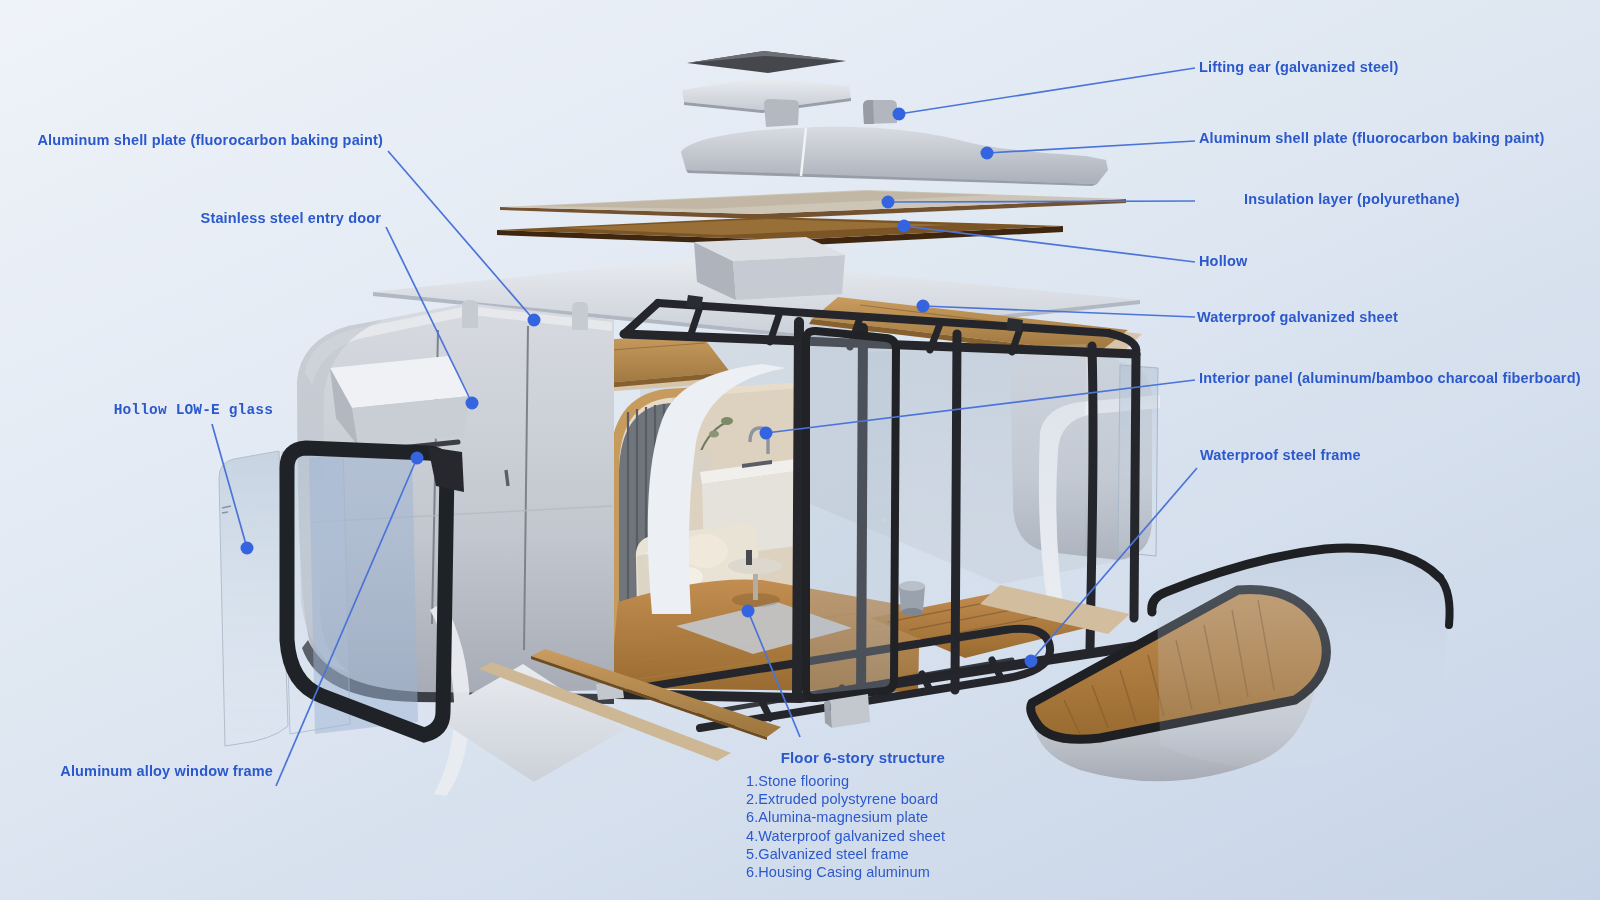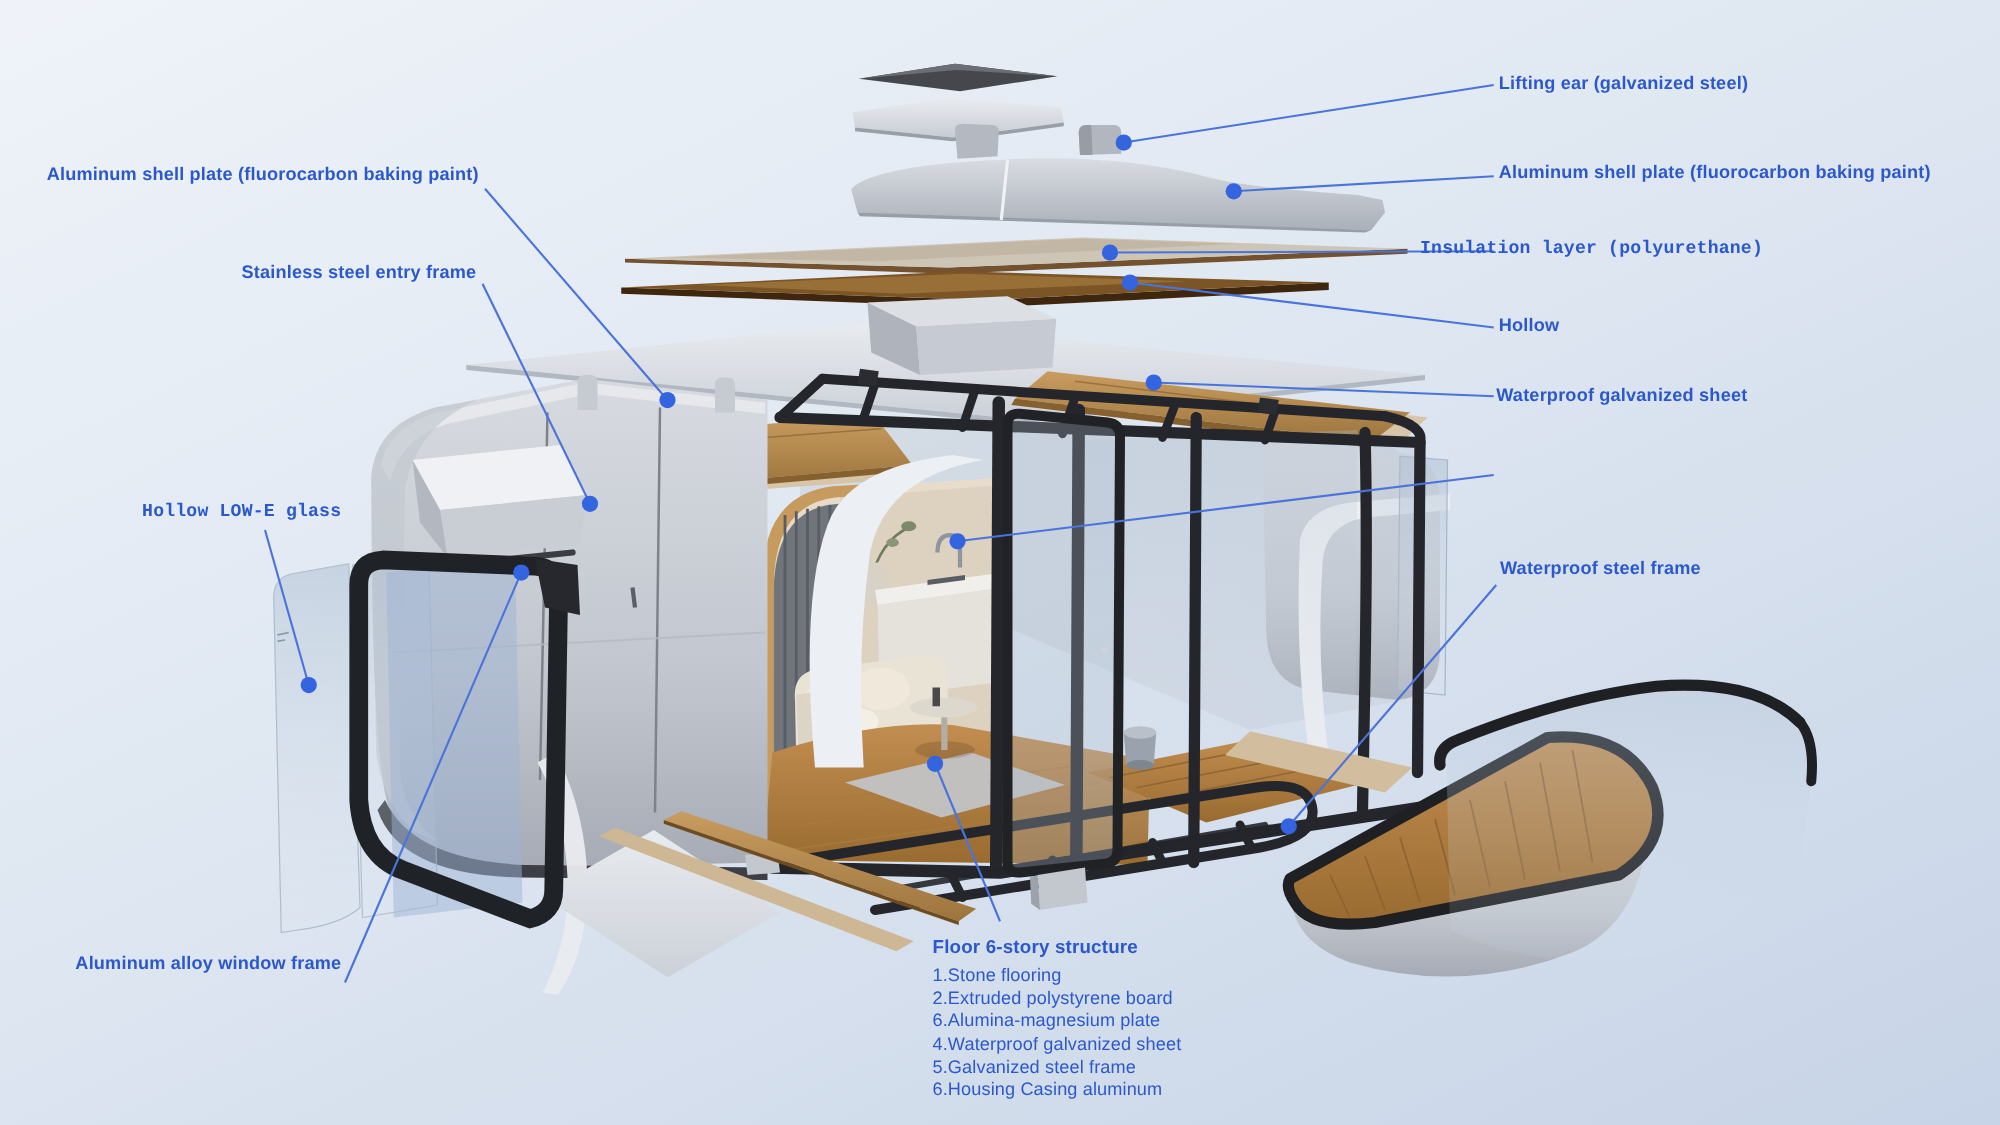--- a/index.html
+++ b/index.html
@@ -14,31 +14,31 @@
   }
   .scene-svg{ position:absolute; left:0; top:0; width:1600px; height:900px; }
   .lbl{
     position:absolute; white-space:nowrap; color:var(--label-text);
     font-size:14.5px; font-weight:bold; letter-spacing:.15px; line-height:16px;
   }
   .ld{ stroke:var(--leader-line); stroke-width:1.7; fill:none; }
   .dot{ fill:var(--callout-dot); }
   #cl-lifting   { left:1199px; top:59px;  }
   #cl-shell-r   { left:1199px; top:130px; }
-  #cl-insulation{ left:1136px; top:191px;font-family:Liberation Mono, monospace; }
+  #cl-insulation{ left:1244px; top:191px; }
   #cl-board     { left:1199px; top:253px; }
   #cl-waterproof{ left:1197px; top:309px; }
   #cl-interior  { left:1199px; top:370px; }
   #cl-frame     { left:1200px; top:447px; }
   #cl-shell-l   { right:1217px; top:132px; }
   #cl-door      { right:1219px; top:210px; }
   #cl-lowe      { right:1327px; top:402px;font-family:Liberation Mono, monospace; }
   #cl-window    { right:1327px; top:763px; }
   .floor-note{ position:absolute; left:746px; top:749px; color:var(--label-text); }
-  .floor-note .fn-title{ font-size:15px; font-weight:bold; letter-spacing:.15px; margin:0 0 6px 0; }
+  .floor-note .fn-title{ font-size:15px; font-weight:bold; letter-spacing:.15px; margin:0 0 6px 0;text-align:right; }
   .floor-note .fn-item{ font-size:14.5px; font-weight:normal; line-height:18.2px; letter-spacing:.1px; }
 </style>
 </head>
 <body>
 
 <div class="stage">
 
   <svg class="scene-svg" viewBox="0 0 1600 900" xmlns="http://www.w3.org/2000/svg">
     <defs>
       <linearGradient id="gLight" x1="0" y1="0" x2="0" y2="1">
@@ -292,23 +292,24 @@
       <circle class="dot" cx="417" cy="458" r="6.5"></circle>
       <circle class="dot" cx="748" cy="611" r="6.5"></circle>
     </g>
   </svg>
 
   <div class="lbl" id="cl-lifting">Lifting ear (galvanized steel)</div>
   <div class="lbl" id="cl-shell-r">Aluminum shell plate (fluorocarbon baking paint)</div>
   <div class="lbl" id="cl-insulation">Insulation layer (polyurethane)</div>
   <div class="lbl" id="cl-board">Hollow</div>
   <div class="lbl" id="cl-waterproof">Waterproof galvanized sheet</div>
+  <div class="lbl" id="cl-interior">Interior panel (aluminum/bamboo charcoal fiberboard)</div>
   <div class="lbl" id="cl-frame">Waterproof steel frame</div>
   <div class="lbl" id="cl-shell-l">Aluminum shell plate (fluorocarbon baking paint)</div>
-  <div class="lbl" id="cl-door">Stainless steel entry frame</div>
+  <div class="lbl" id="cl-door">Stainless steel entry door</div>
   <div class="lbl" id="cl-lowe">Hollow LOW-E glass</div>
   <div class="lbl" id="cl-window">Aluminum alloy window frame</div>
 
   <div class="floor-note">
     <div class="fn-title">Floor 6-story structure</div>
     <div class="fn-item">1.Stone flooring</div>
     <div class="fn-item">2.Extruded polystyrene board</div>
     <div class="fn-item">6.Alumina-magnesium plate</div>
     <div class="fn-item">4.Waterproof galvanized sheet</div>
     <div class="fn-item">5.Galvanized steel frame</div>

